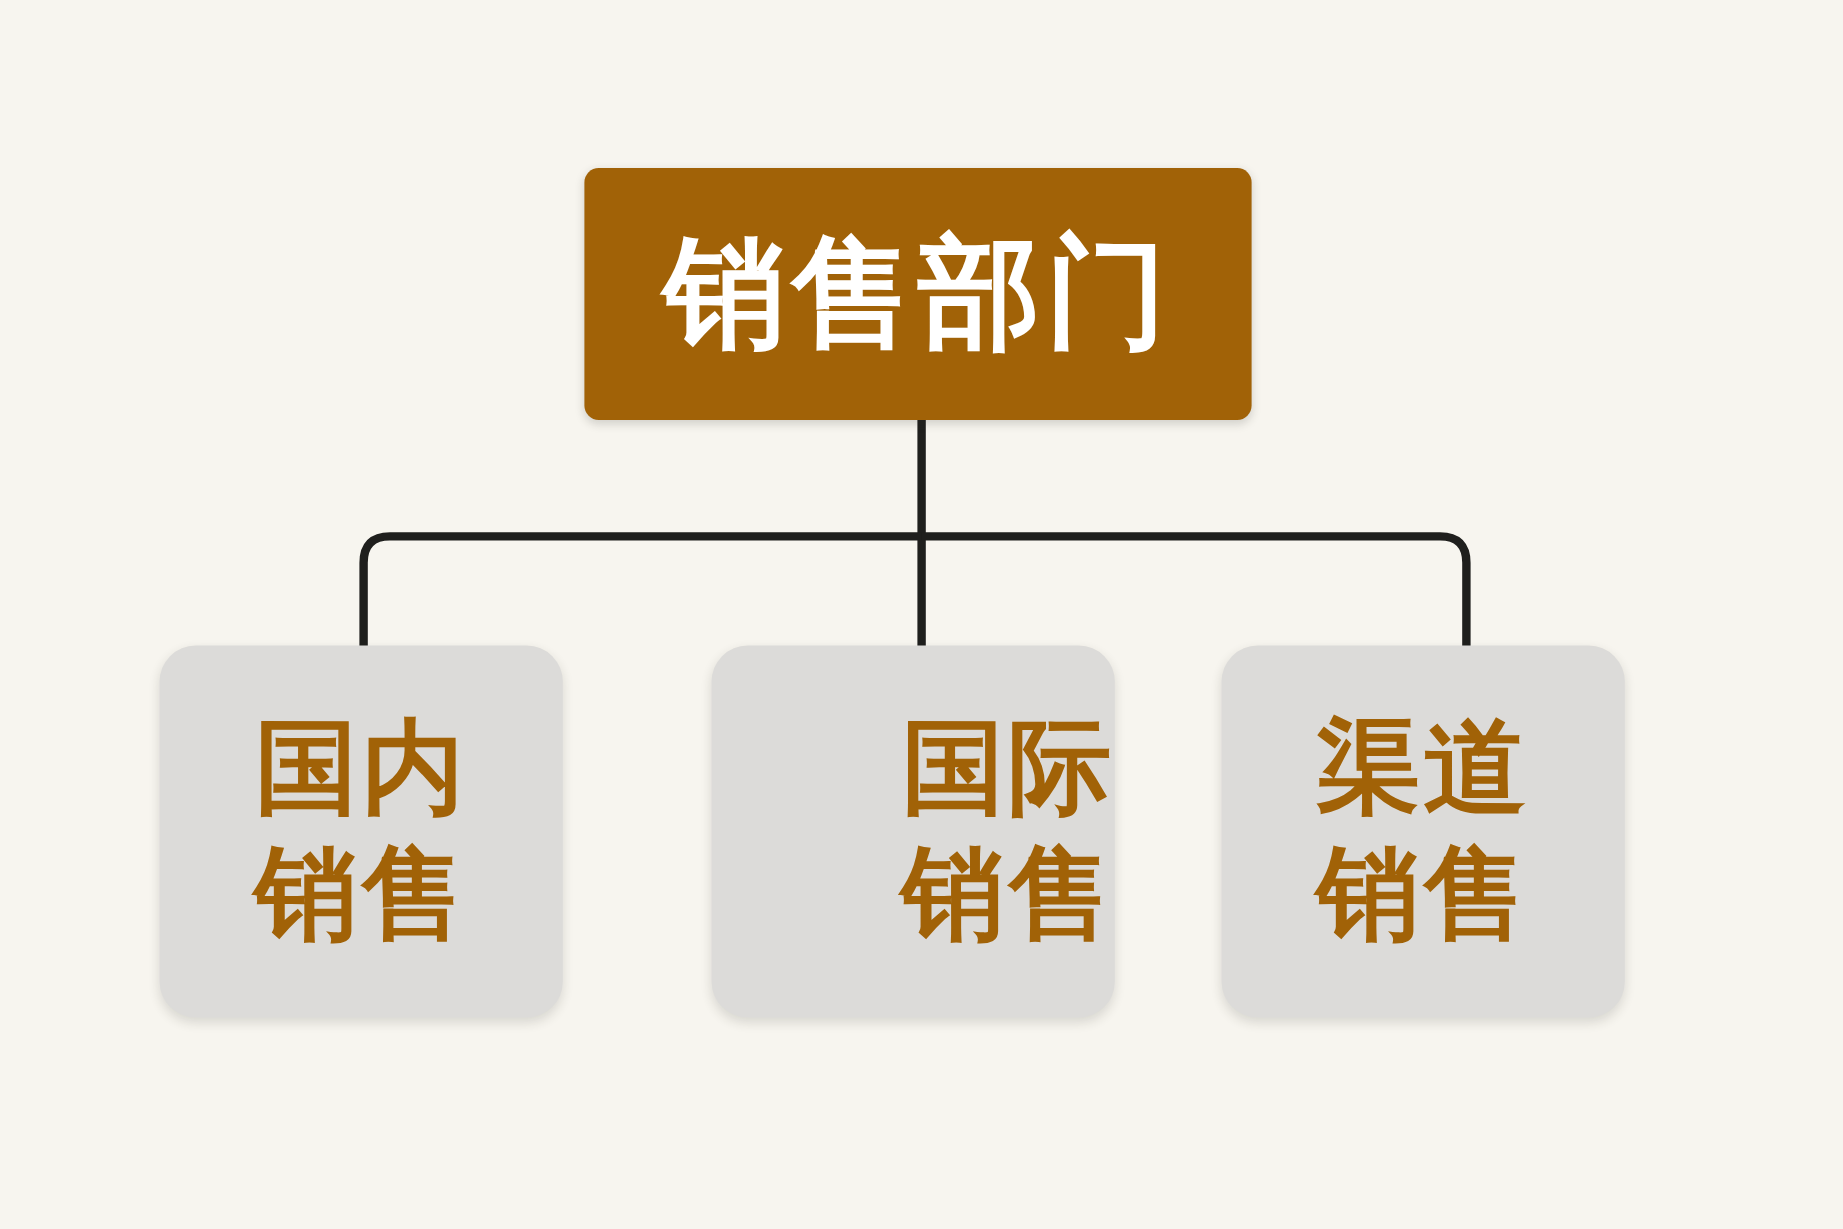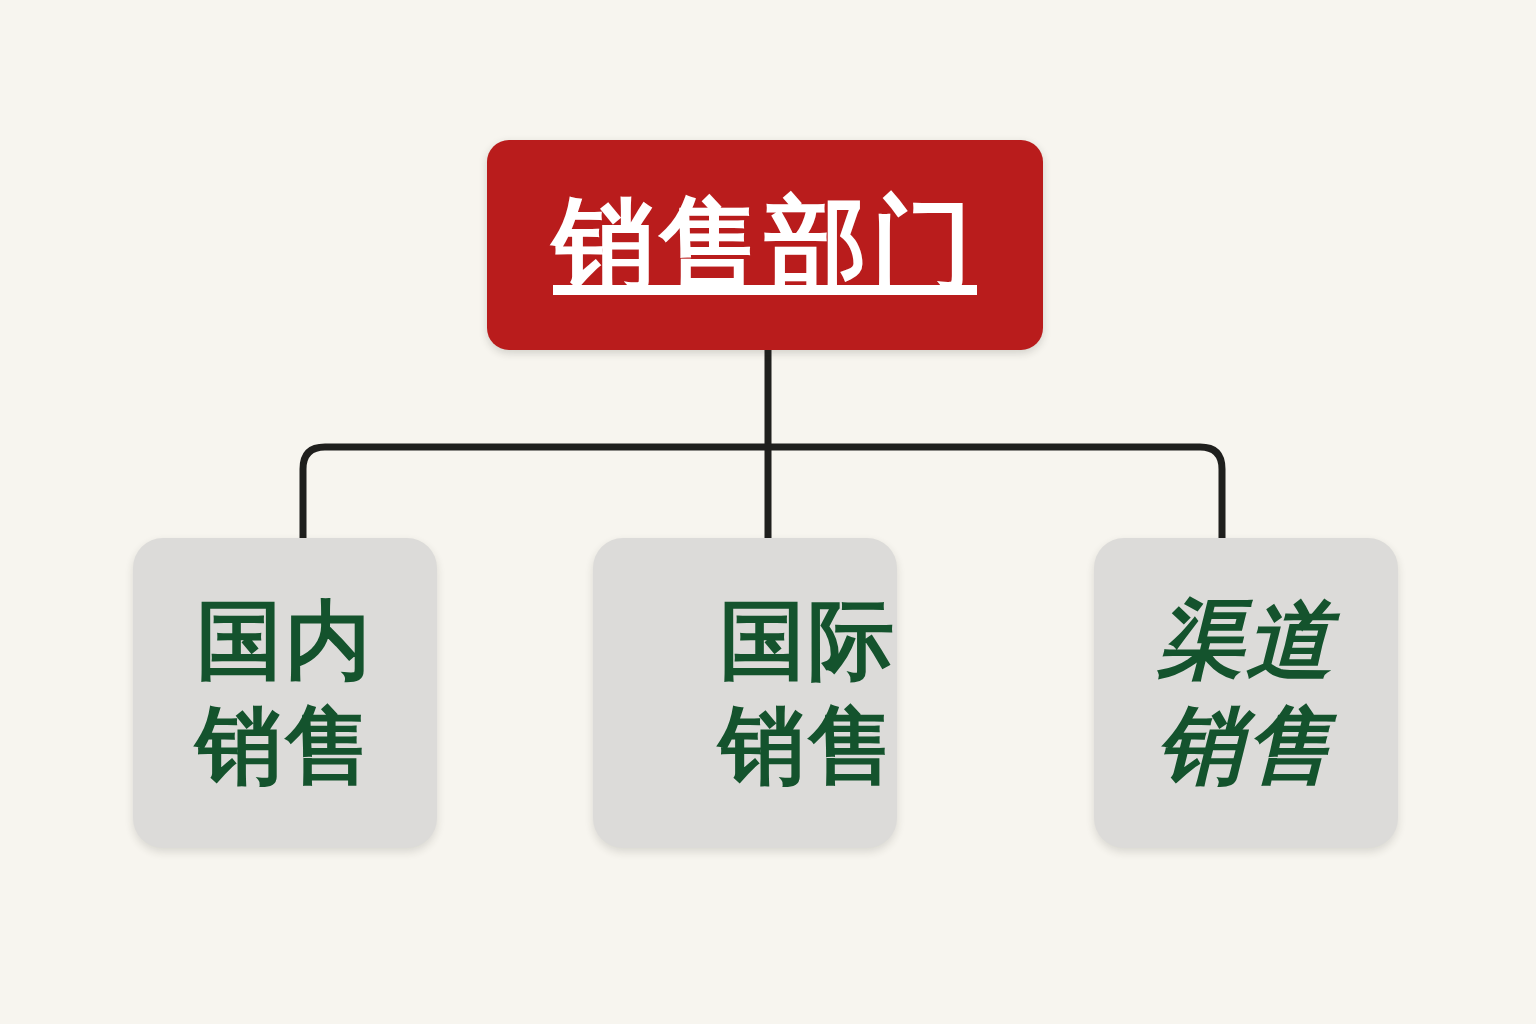--- a/index.html
+++ b/index.html
@@ -35,43 +35,42 @@
     box-sizing: border-box;
   }
   .node .label {
     white-space: pre-line;
   }
   .root-node {
     left: 487px;
     top: 140px;
     width: 556px;
     height: 210px;
-    background: #b91c1c;
-    border-radius: 22px;
+    background: #a16207;
+    border-radius: 12px;
     color: #ffffff;
     font-size: 102px;
     letter-spacing: 4px;
     box-shadow: 0 3px 8px rgba(40, 40, 35, 0.18);
-    text-decoration: underline;
   }
   .child-node {
     top: 538px;
-    width: 304px;
+    width: 336px;
     height: 310px;
     background: #dcdbd9;
     border-radius: 30px;
-    color: #14532d;
+    color: #a16207;
     font-size: 86px;
     line-height: 1.22;
     letter-spacing: 3px;
     box-shadow: 0 4px 9px rgba(40, 40, 35, 0.14);
   }
   .child-1 { left: 133px; }
   .child-2 { left: 593px; justify-content: flex-end; }
-  .child-3 { left: 1094px; font-style: italic; }
+  .child-3 { left: 1018px; }
 </style>
 </head>
 <body>
 
 <div class="canvas">
 
   <svg class="connectors" viewBox="0 0 1536 1024" xmlns="http://www.w3.org/2000/svg">
 
     <path d="M 768 348 L 768 540" fill="none" stroke="#1f1f1d" stroke-width="7"></path>
 

